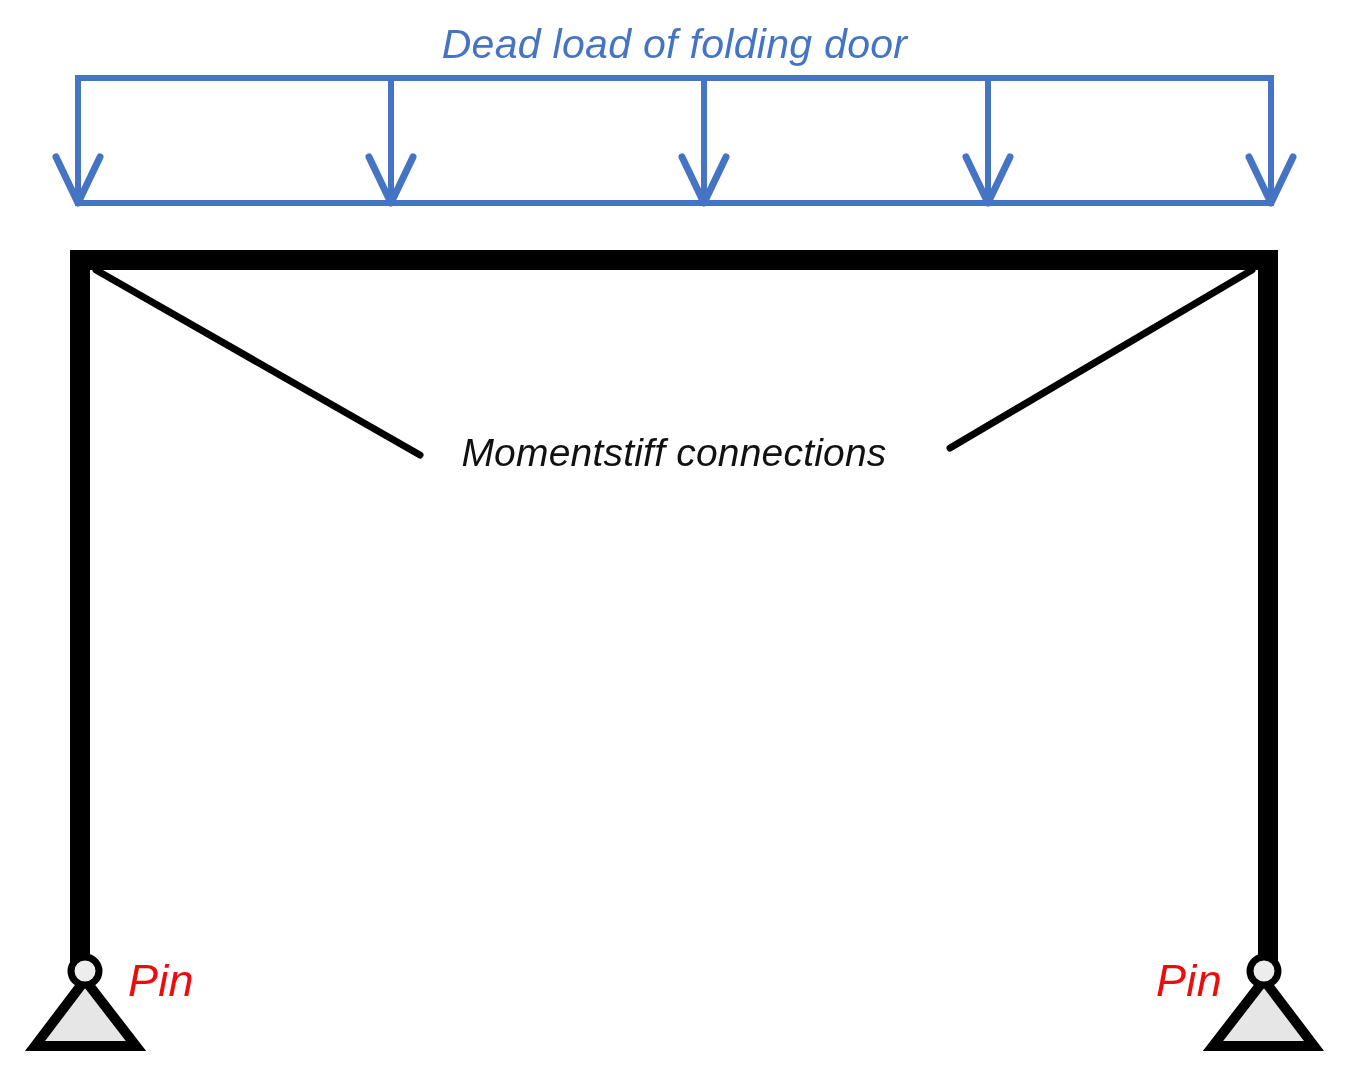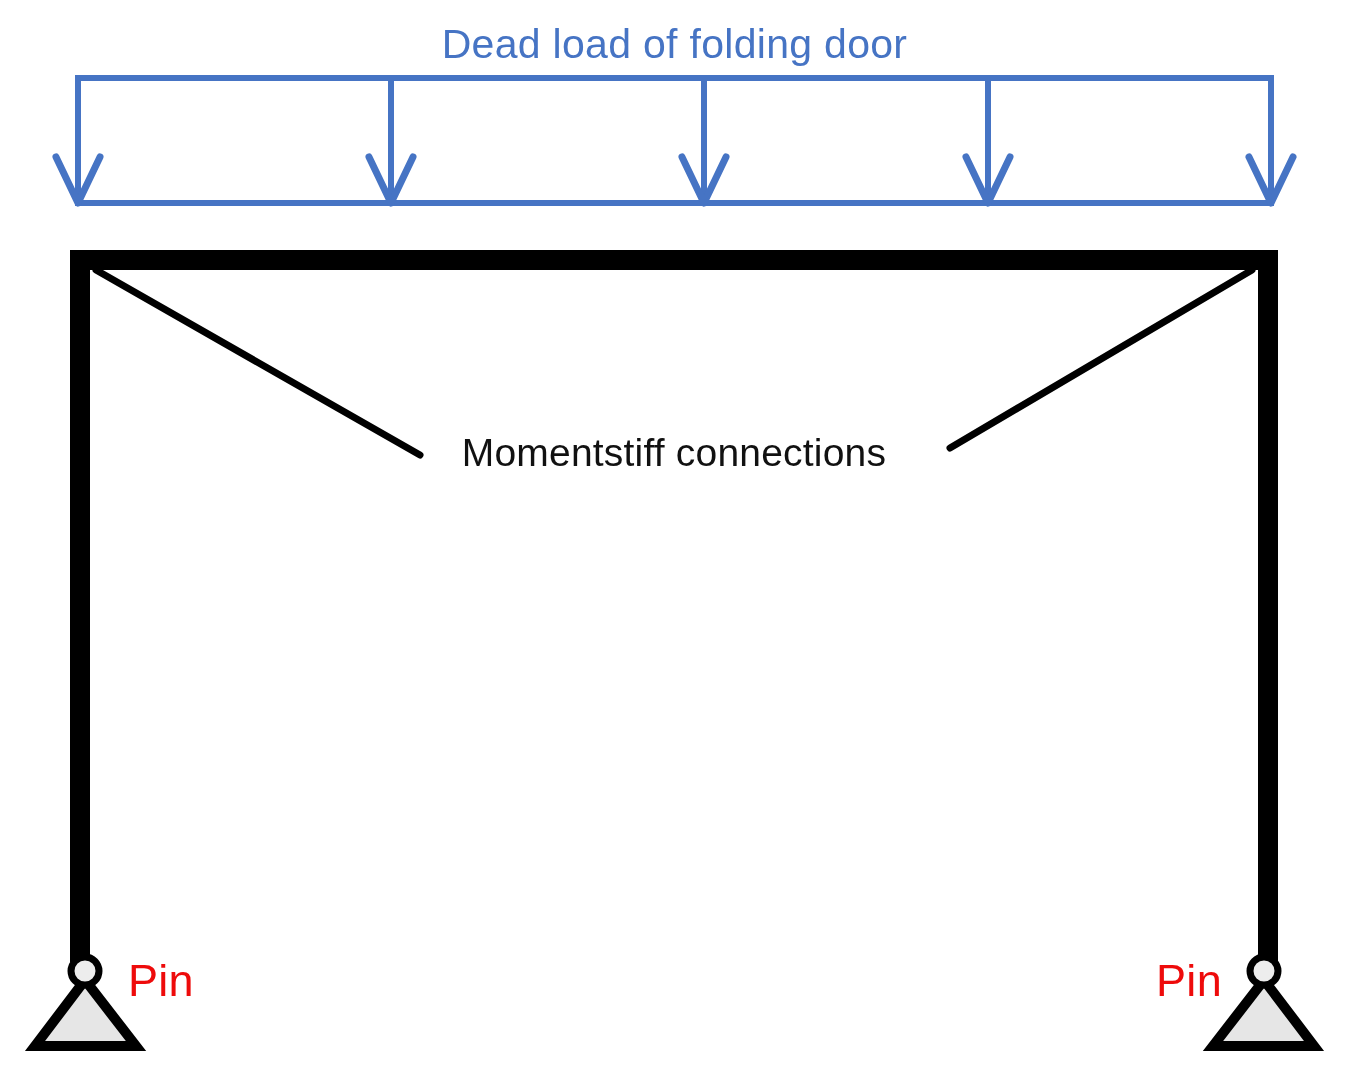--- a/index.html
+++ b/index.html
@@ -12,20 +12,21 @@
     width: 1355px;
     height: 1070px;
     overflow: hidden;
     font-family: "Liberation Sans", sans-serif;
   }
   #diagram-root {
     position: relative;
     width: 1355px;
     height: 1070px;
     background: #ffffff;
+    font-style: italic;
   }
   svg.canvas {
     display: block;
     width: 1355px;
     height: 1070px;
   }
   text {
     font-family: "Liberation Sans", sans-serif;
     white-space: pre;
   }

